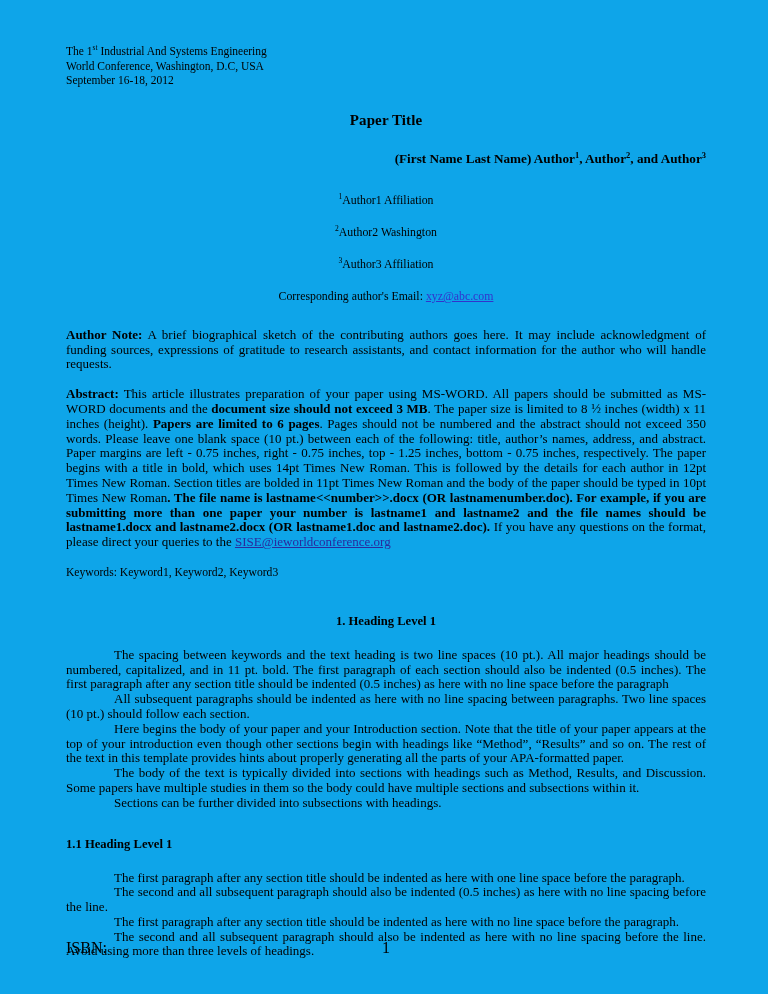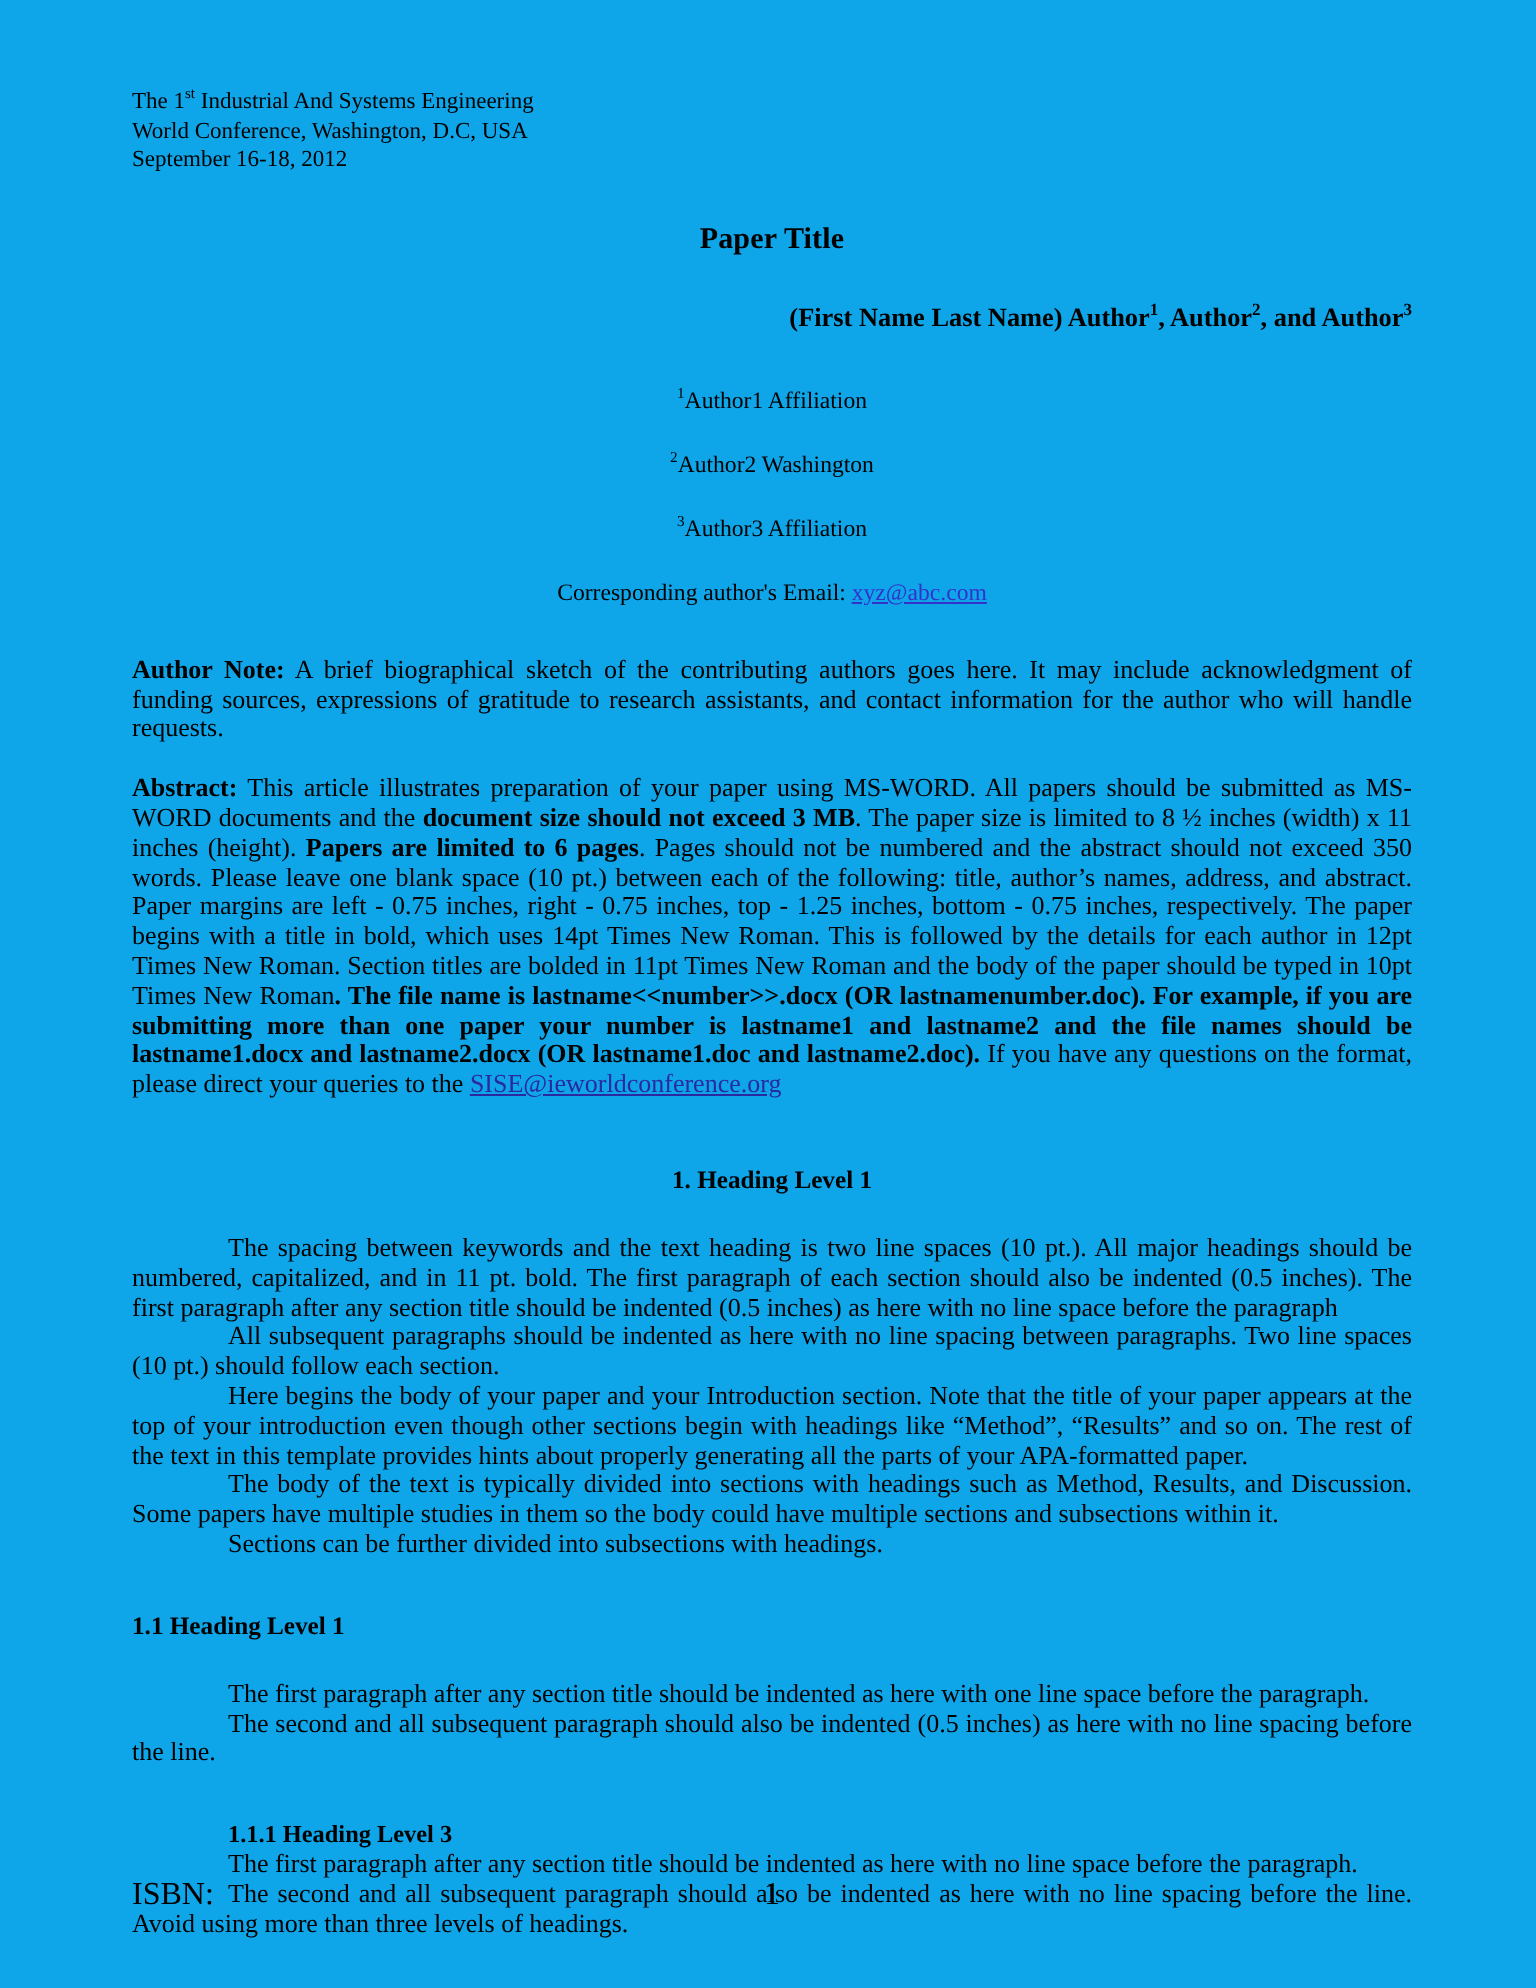--- a/index.html
+++ b/index.html
@@ -182,39 +182,39 @@
     <div class="affil affil-1"><sup>1</sup><span>Author1 Affiliation</span></div>
     <div class="affil"><sup>2</sup><span>Author2 Washington</span></div>
     <div class="affil"><sup>3</sup><span>Author3 Affiliation</span></div>
 
     <div class="corresponding"><span>Corresponding author's Email: </span><a href="#" class="link">xyz@abc.com</a></div>
 
     <p class="para author-note"><b>Author Note:</b><span> A brief biographical sketch of the contributing authors goes here. It may include acknowledgment of funding sources, expressions of gratitude to research assistants, and contact information for the author who will handle requests.</span></p>
 
     <p class="para abstract"><b>Abstract:</b><span> This article illustrates preparation of your paper using MS-WORD. All papers should be submitted as MS-WORD documents and the </span><b>document size should not exceed 3 MB</b><span>. The paper size is limited to 8 ½ inches (width) x 11 inches (height). </span><b>Papers are limited to 6 pages</b><span>. Pages should not be numbered and the abstract should not exceed 350 words. Please leave one blank space (10 pt.) between each of the following: title, author’s names, address, and abstract. Paper margins are left - 0.75 inches, right - 0.75 inches, top - 1.25 inches, bottom - 0.75 inches, respectively. The paper begins with a title in bold, which uses 14pt Times New Roman. This is followed by the details for each author in 12pt Times New Roman. Section titles are bolded in 11pt Times New Roman and the body of the paper should be typed in 10pt Times New Roman</span><b>. The file name is lastname&lt;&lt;number&gt;&gt;.docx (OR lastnamenumber.doc). For example, if you are submitting more than one paper your number is lastname1 and lastname2 and the file names should be lastname1.docx and lastname2.docx (OR lastname1.doc and lastname2.doc).</b><span> If you have any questions on the format, please direct your queries to the </span><a href="#" class="link-dark">SISE@ieworldconference.org</a></p>
 
+    <p class="keywords">Keywords: Keyword1, Keyword2, Keyword3</p>
 
     <p class="h1">1. Heading Level 1</p>
 
     <div class="body-block first">
       <p class="para indent">The spacing between keywords and the text heading is two line spaces (10 pt.). All major headings should be numbered, capitalized, and in 11 pt. bold. The first paragraph of each section should also be indented  (0.5 inches). The first paragraph after any section title should be indented (0.5 inches) as here with no line space before the paragraph</p>
       <p class="para indent">All subsequent paragraphs should be indented as here with no line spacing between paragraphs.  Two line spaces (10 pt.) should follow each section.</p>
       <p class="para indent">Here begins the body of your paper and your Introduction section. Note that the title of your paper appears at the top of your introduction even though other sections begin with headings like “Method”, “Results” and so on.  The rest of the text in this template provides hints about properly generating all the parts of your APA-formatted paper.</p>
       <p class="para indent"> The body of the text is typically divided into sections with headings such as Method, Results, and Discussion. Some papers have multiple studies in them so the body could have multiple sections and subsections within it.</p>
       <p class="para indent">Sections can be further divided into subsections with headings.</p>
     </div>
 
     <p class="h2">1.1 Heading Level 1</p>
 
     <div class="body-block after-h2">
       <p class="para indent">The first paragraph after any section title should be indented as here with one line space before the paragraph.</p>
       <p class="para indent">The second and all subsequent paragraph should also be indented (0.5 inches) as here with no line spacing before the line.</p>
     </div>
 
-    <p class="h3">1.1.1 Heading Level 3</p>
 
     <div class="body-block after-h3">
       <p class="para indent">The first paragraph after any section title should be indented as here with no line space before the paragraph.</p>
       <p class="para indent">The second and all subsequent paragraph should also be indented as here with no line spacing before the line. Avoid using more than three levels of headings.</p>
     </div>
 
   </div>
 
   <div class="footer">
     <div class="footer-inner">

